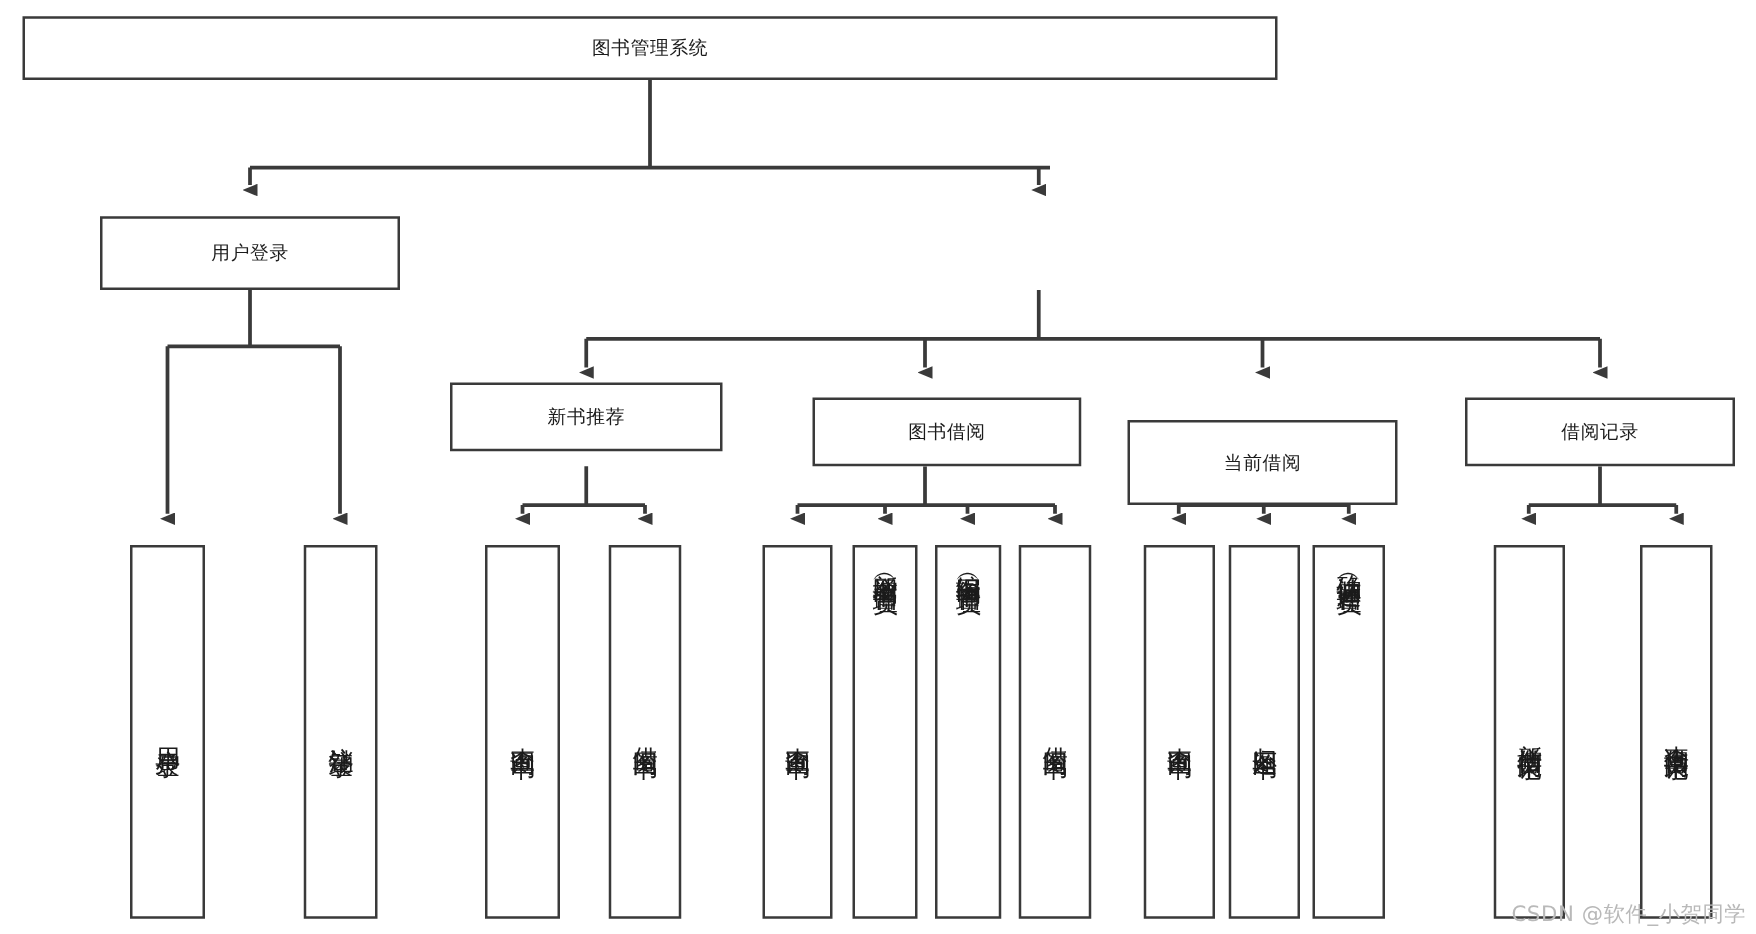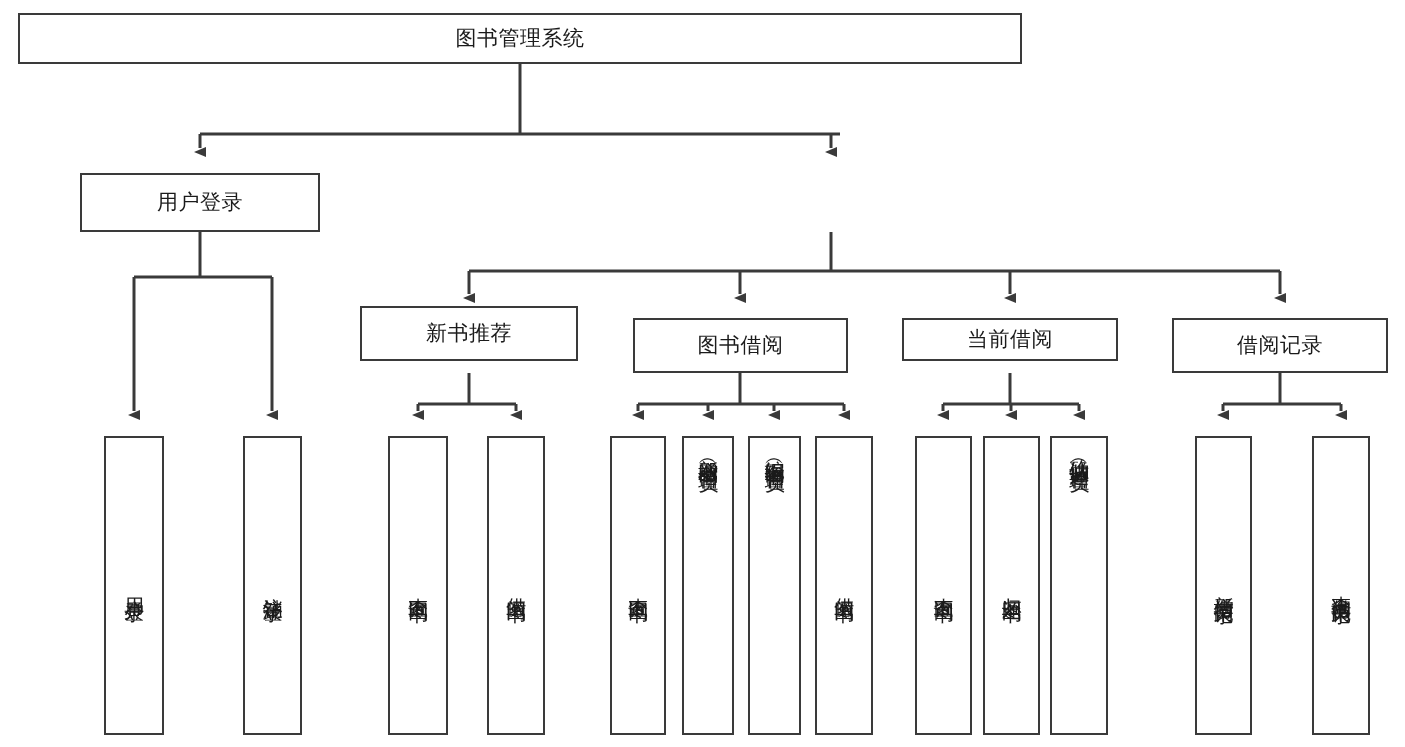--- a/index.html
+++ b/index.html
@@ -25,21 +25,21 @@
     position: absolute;
     box-sizing: border-box;
     border: 2.5px solid #3a3a3a;
     background: #ffffff;
     display: flex;
     align-items: center;
     justify-content: center;
     color: #1b1b1b;
   }
   .node-label-h {
-    font-size: 21px;
+    font-size: 15px;
     line-height: 1.1;
     letter-spacing: 0.5px;
     white-space: nowrap;
     color: #1b1b1b;
   }
   .node-label-v {
     font-size: 20px;
     line-height: 1.18;
     writing-mode: vertical-rl;
     text-orientation: upright;
@@ -133,24 +133,24 @@
     <span class="node-label-h">图书管理系统</span>
   </div>
 
   <div class="node-box" id="node-l2-0" style="left: 80px; top: 173px; width: 240px; height: 59px;">
     <span class="node-label-h">用户登录</span>
   </div>
 
   <div class="node-box" id="node-l3-0" style="left: 360px; top: 306px; width: 218px; height: 55px;">
     <span class="node-label-h">新书推荐</span>
   </div>
-  <div class="node-box" id="node-l3-1" style="left: 633px; top: 318px; width: 215px; height: 55px;">
+  <div class="node-box" id="node-l3-1" style="left: 650px; top: 318px; width: 215px; height: 55px;">
     <span class="node-label-h">图书借阅</span>
   </div>
-  <div class="node-box" id="node-l3-2" style="left: 902px; top: 318px; width: 216px; height: 43px;">
+  <div class="node-box" id="node-l3-2" style="left: 902px; top: 336px; width: 216px; height: 68px;">
     <span class="node-label-h">当前借阅</span>
   </div>
   <div class="node-box" id="node-l3-3" style="left: 1172px; top: 318px; width: 216px; height: 55px;">
     <span class="node-label-h">借阅记录</span>
   </div>
 
   <div class="node-box leaf-box centered" id="node-leaf-0" style="left: 104px; top: 436px; width: 60px; height: 299px;">
     <span class="node-label-v">用户登录</span>
   </div>
   <div class="node-box leaf-box centered" id="node-leaf-1" style="left: 243px; top: 436px; width: 59px; height: 299px;">
@@ -183,13 +183,14 @@
   <div class="node-box leaf-box" id="node-leaf-10" style="left: 1050px; top: 436px; width: 58px; height: 299px;">
     <span class="node-label-v">确认归还（管理员）</span>
   </div>
   <div class="node-box leaf-box centered" id="node-leaf-11" style="left: 1195px; top: 436px; width: 57px; height: 299px;">
     <span class="node-label-v">新增借阅记录</span>
   </div>
   <div class="node-box leaf-box centered" id="node-leaf-12" style="left: 1312px; top: 436px; width: 58px; height: 299px;">
     <span class="node-label-v">查询借阅记录</span>
   </div>
 
+  <div class="watermark">CSDN @软件_小贺同学</div>
 </div>
 
 </body></html>

